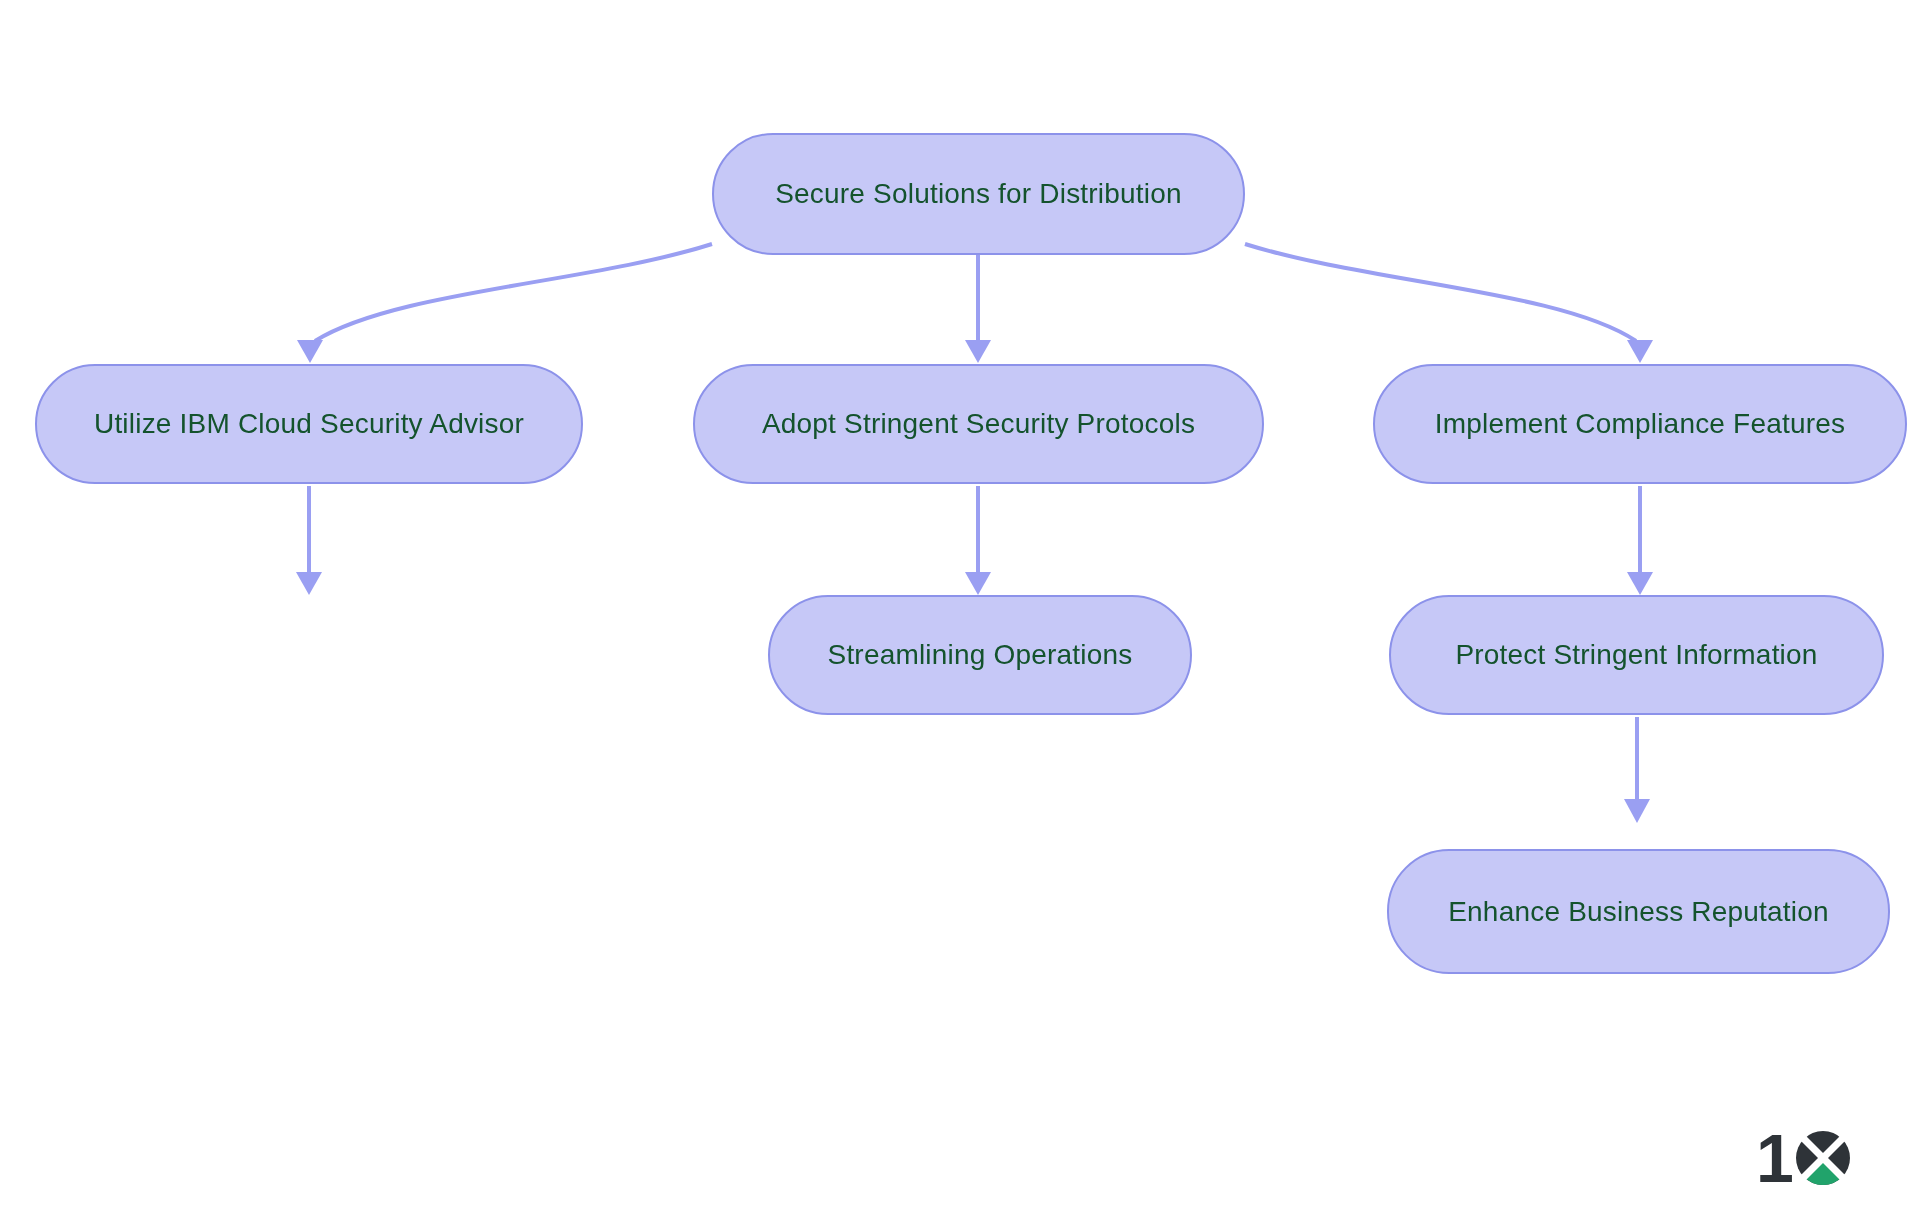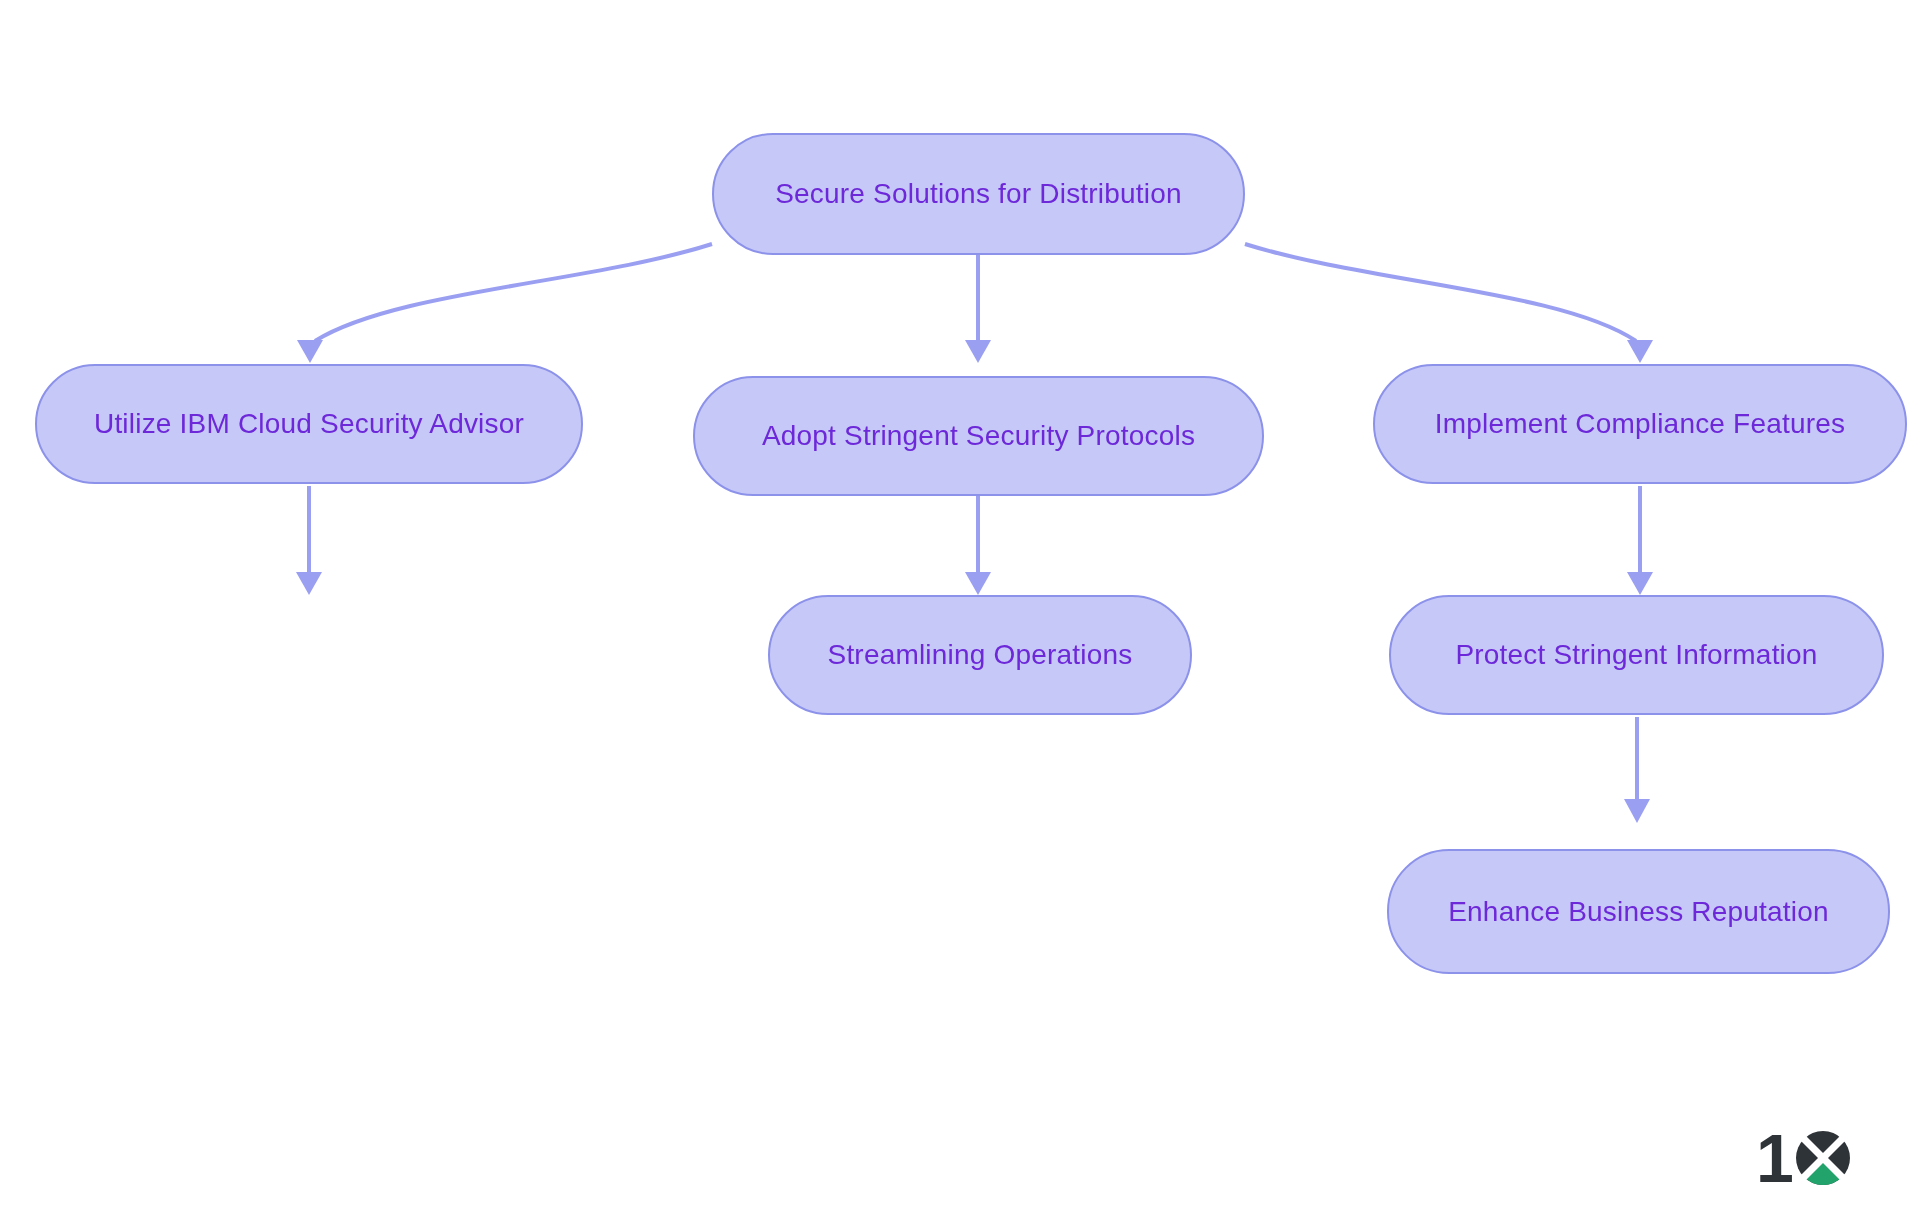--- a/index.html
+++ b/index.html
@@ -10,30 +10,30 @@
     overflow:hidden;
     font-family:"Liberation Sans", sans-serif;
   }
   #edge-layer{position:absolute;left:0;top:0;width:1920px;height:1215px;pointer-events:none;}
   .node{
     position:absolute;
     display:flex;align-items:center;justify-content:center;
     background:#c6c8f7;
     border:2px solid #8c92ea;
     border-radius:62px;
-    color:#6d28d9;
+    color:#14532d;
     font-size:28px;
     letter-spacing:0.2px;
     text-align:center;
     box-sizing:border-box;
     white-space:nowrap;
   }
   #node-root{left:712px;top:133px;width:533px;height:122px;}
   #node-n1{left:35px;top:364px;width:548px;height:120px;}
-  #node-n2{left:693px;top:376px;width:571px;height:120px;}
+  #node-n2{left:693px;top:364px;width:571px;height:120px;}
   #node-n3{left:1373px;top:364px;width:534px;height:120px;}
   #node-n4{left:17px;top:595px;width:585px;height:120px;}
   #node-n5{left:768px;top:595px;width:424px;height:120px;justify-content:center;}
   #node-n6{left:1389px;top:595px;width:495px;height:120px;}
   #node-n7{left:1387px;top:823px;width:503px;height:125px;margin-top:26px;}
   .edge{stroke:#9a9ff2;stroke-width:4;fill:none;}
   .arrowhead{fill:#9a9ff2;stroke:none;}
   #logo{
     position:absolute;left:1756px;top:1124px;
     display:flex;align-items:center;gap:2px;

